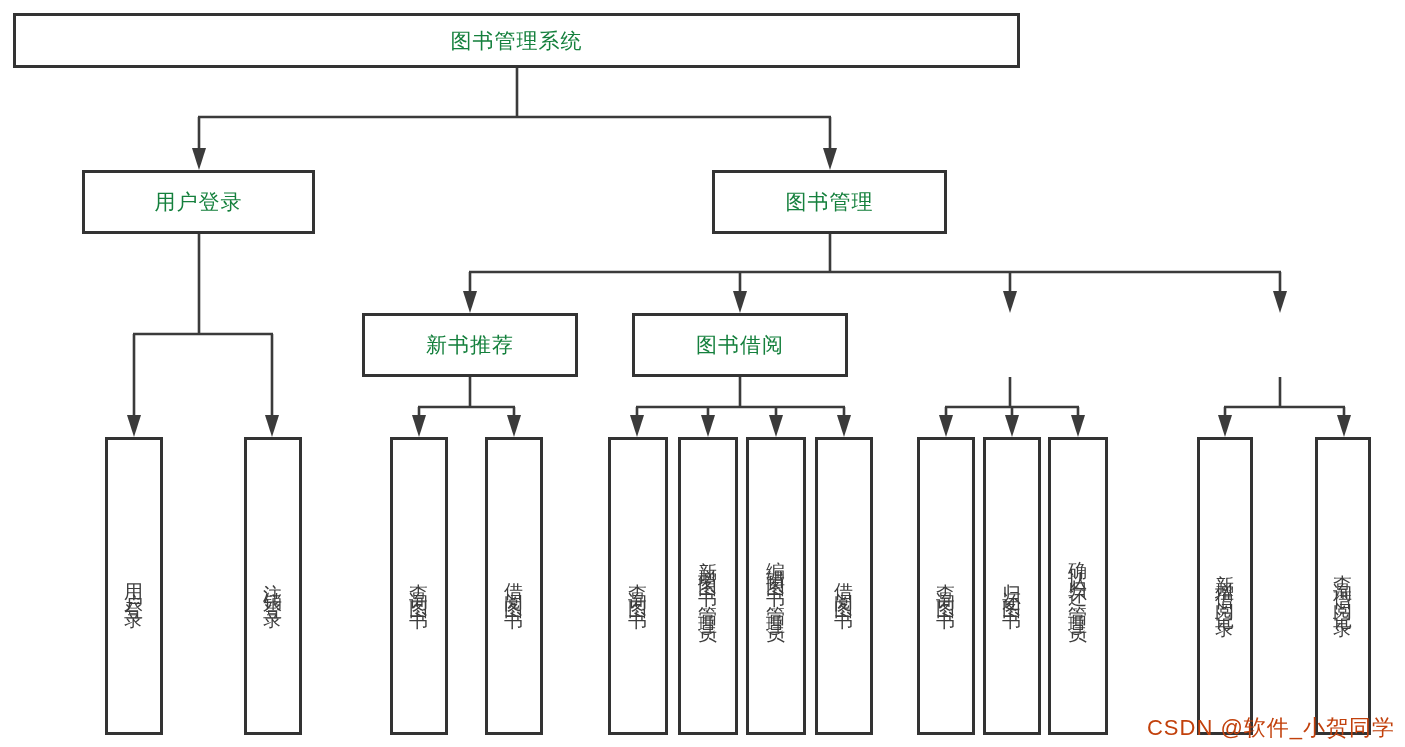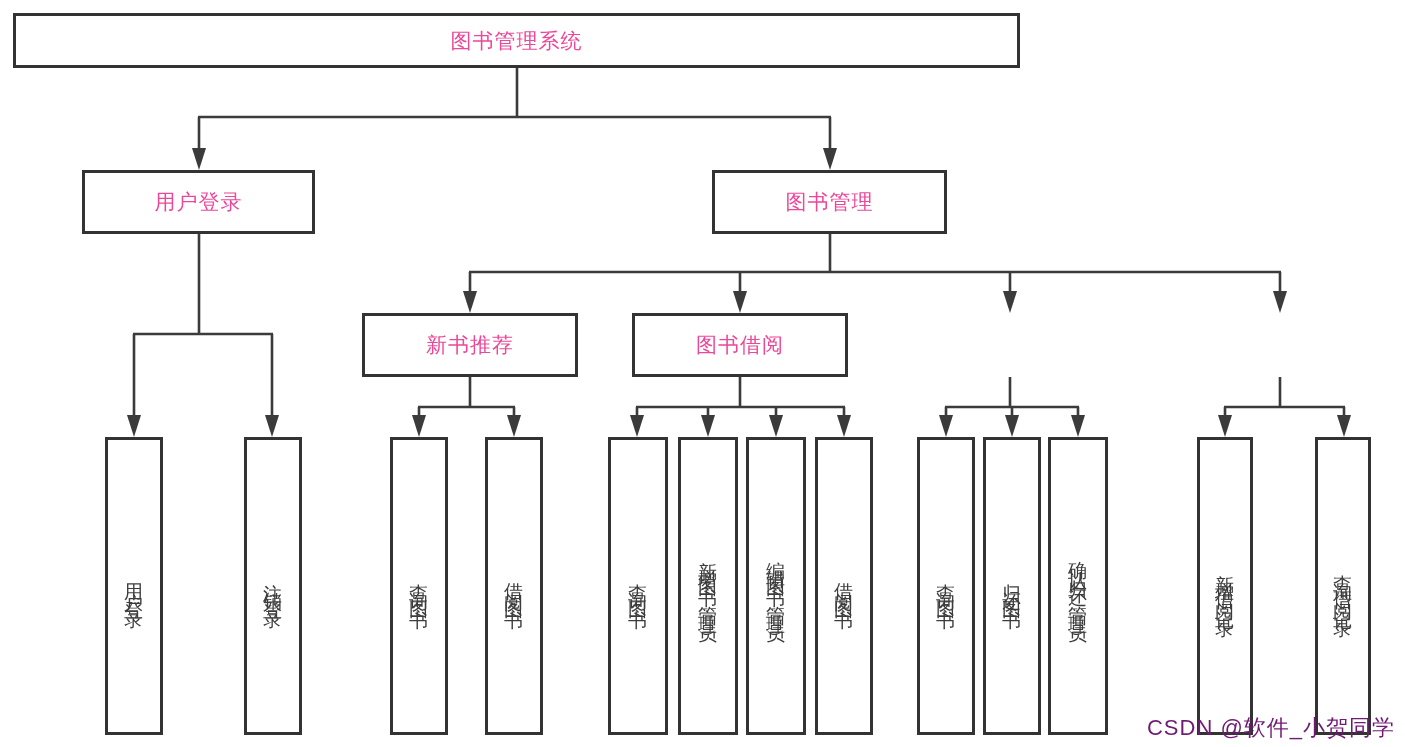--- a/index.html
+++ b/index.html
@@ -11,21 +11,21 @@
     overflow:hidden;
   }
   .connectors{position:absolute;left:0;top:0;width:1405px;height:747px;}
   .hnode{
     position:absolute;
     box-sizing:border-box;
     border:3px solid #333333;
     background:#ffffff;
     display:flex;align-items:center;justify-content:center;
     font-size:21px;
-    color:#ec4899;
+    color:#15803d;
     letter-spacing:1px;
     z-index:2;
   }
   .vnode{
     position:absolute;
     box-sizing:border-box;
     border:3px solid #333333;
     background:#ffffff;
     display:flex;align-items:center;justify-content:center;
     font-size:19px;
@@ -37,21 +37,21 @@
     writing-mode:vertical-rl;
     text-orientation:mixed;
     letter-spacing:9px;
     line-height:1;
     white-space:nowrap;
   }
   .watermark{
     position:absolute;
     right:10px;bottom:4px;
     font-size:22px;
-    color:#701a75;
+    color:#c2410c;
     letter-spacing:1px;
     z-index:3;
   }
 </style>
 </head>
 <body>
 
 <div class="stage">
 
   <svg class="connectors" viewBox="0 0 1405 747" xmlns="http://www.w3.org/2000/svg">

